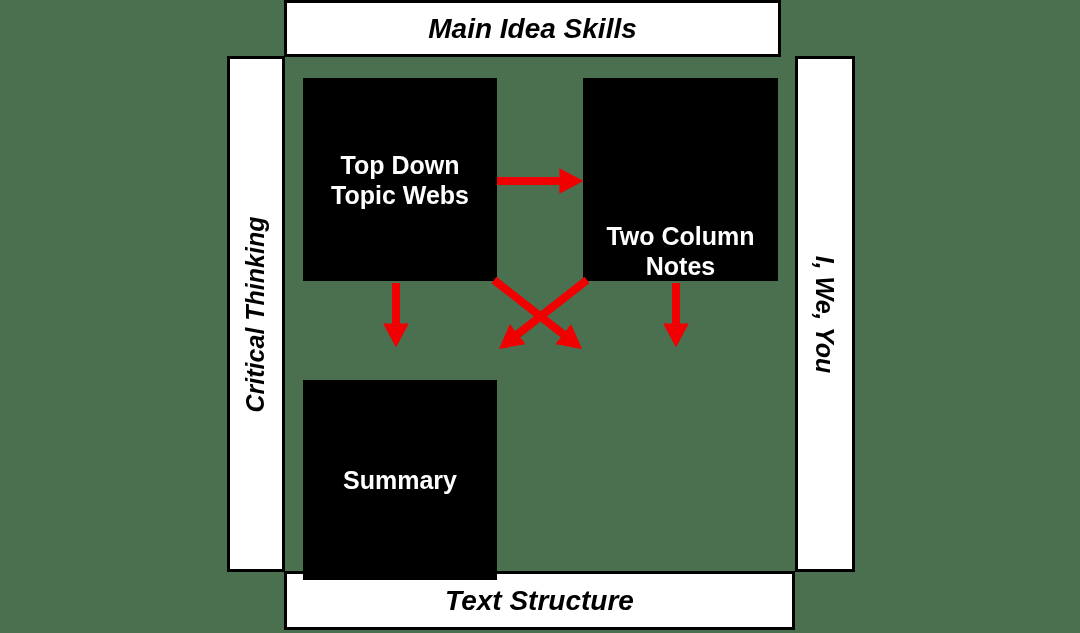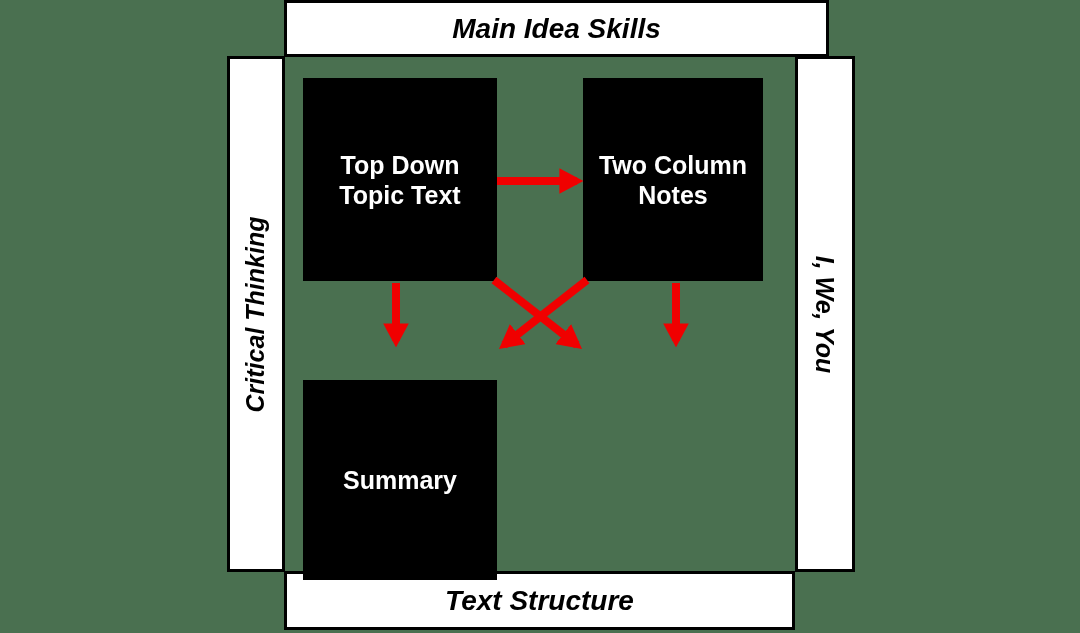--- a/index.html
+++ b/index.html
@@ -47,25 +47,25 @@
     white-space: pre-line;
   }
   #arrow-layer {
     position: absolute;
     left: 0; top: 0;
     width: 1080px; height: 633px;
     pointer-events: none;
   }
   
   #box-top-down-topic-webs  { left: 303px; top: 78px;  width: 194px; height: 203px; }
-  #box-two-column-notes     { left: 583px; top: 78px;  width: 180px; height: 203px; }
+  #box-two-column-notes     { left: 583px; top: 78px;  width: 195px; height: 203px; align-items: flex-end; }
   #box-summary              { left: 303px; top: 350px; width: 194px; height: 200px; margin-top: 30px; }
   #box-question-generation  { left: 583px; top: 350px; width: 195px; height: 200px; }
   
-  #band-top    { left: 284px; top: 0px;   width: 545px; height: 57px; }
+  #band-top    { left: 284px; top: 0px;   width: 497px; height: 57px; }
   #band-bottom { left: 284px; top: 571px; width: 511px; height: 59px; }
   #band-left   { left: 227px; top: 56px;  width: 58px;  height: 516px; }
   #band-right  { left: 795px; top: 56px;  width: 60px;  height: 516px; }
 </style>
 </head>
 <body>
 
 <div id="canvas" style="background: rgb(74, 112, 80);">
 
   <div class="band" id="band-top">
@@ -79,21 +79,21 @@
   <div class="band" id="band-left">
     <span class="band-label side">Critical Thinking</span>
   </div>
 
   <div class="band" id="band-right">
     <span class="band-label side">I, We, You</span>
   </div>
 
   <div class="box" id="box-top-down-topic-webs">
     <span class="box-label">Top Down
-Topic Text</span>
+Topic Webs</span>
   </div>
 
   <div class="box" id="box-two-column-notes">
     <span class="box-label">Two Column
 Notes</span>
   </div>
 
   <div class="box" id="box-summary">
     <span class="box-label">Summary</span>
   </div>

